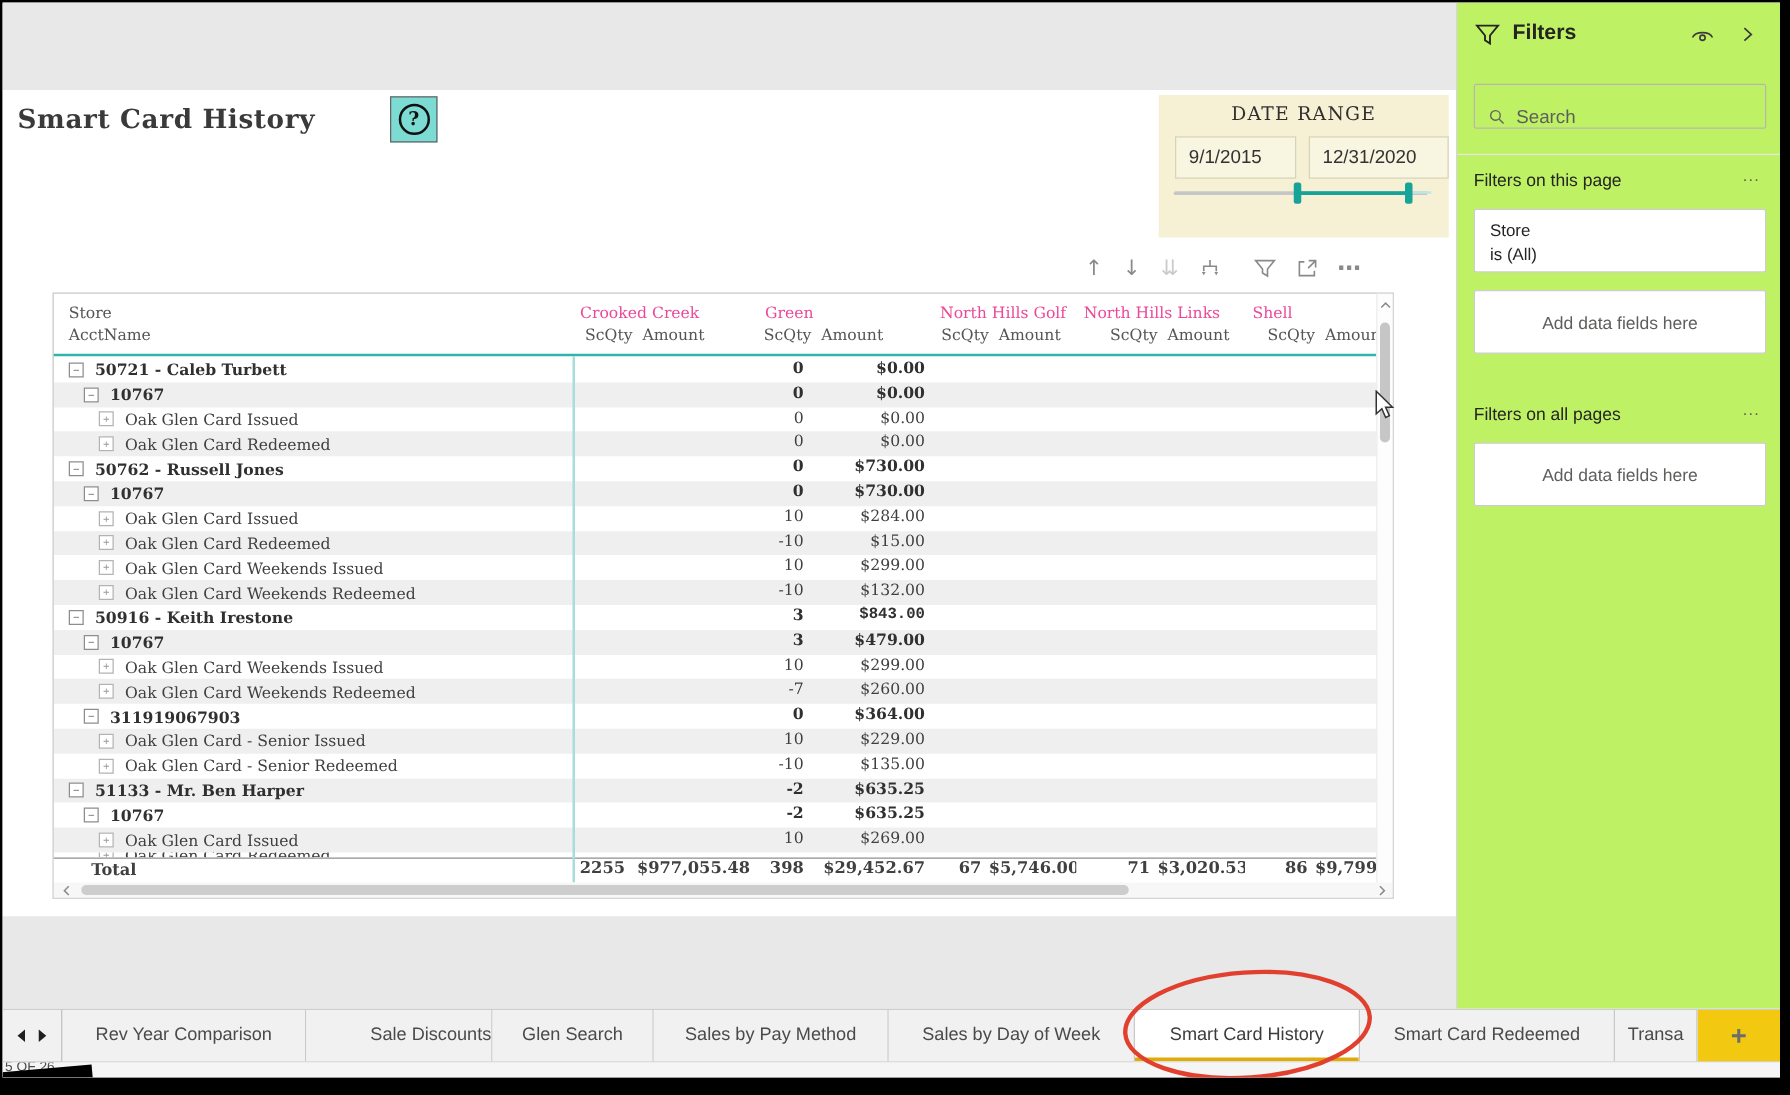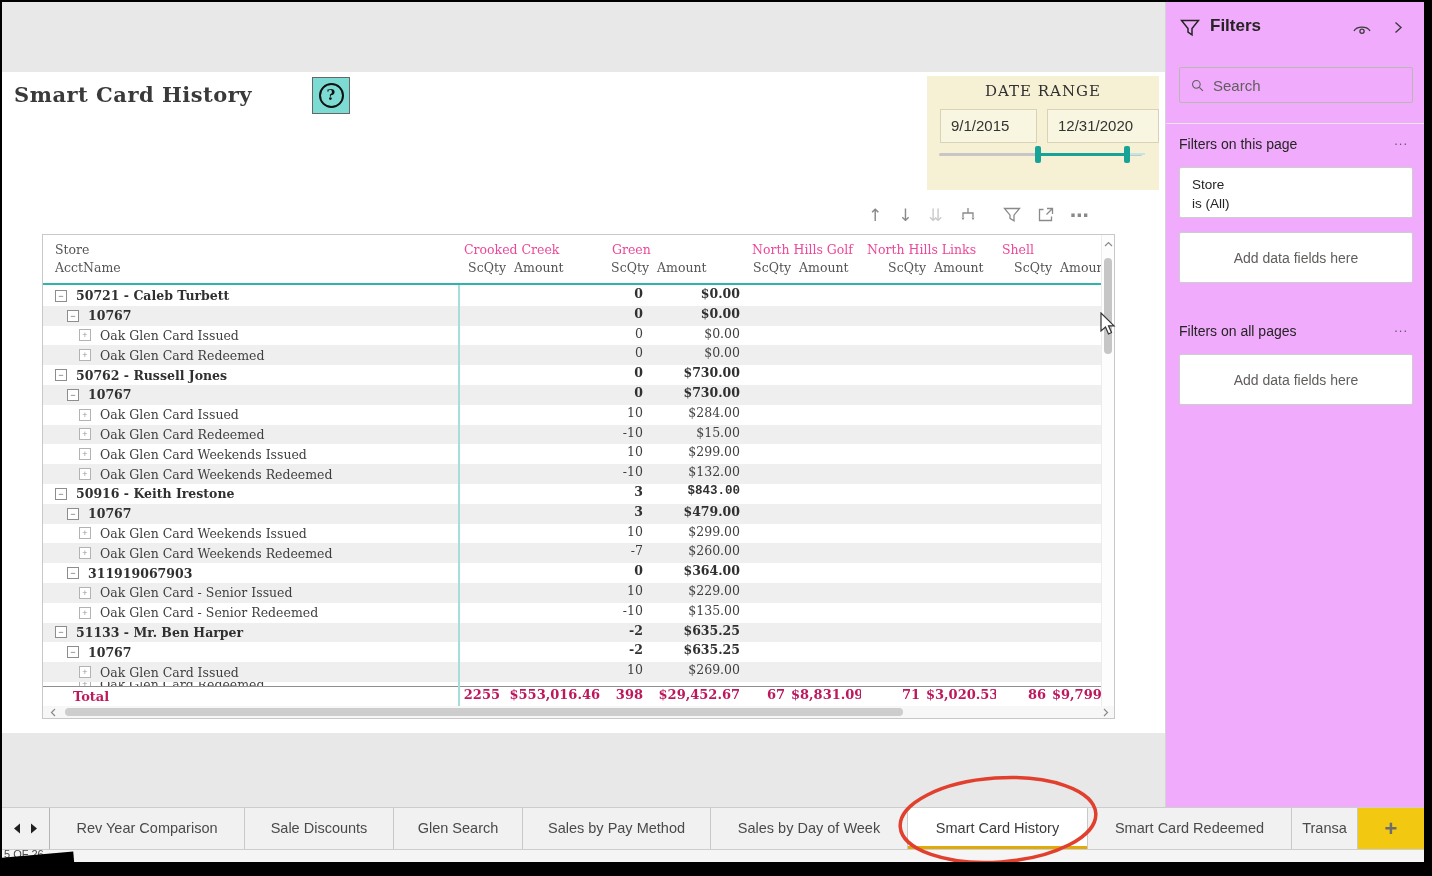--- a/index.html
+++ b/index.html
@@ -50,39 +50,39 @@
   .m-body { position:absolute; left:0; top:51px; width:1059px; height:400px; overflow:hidden; }
   .m-row { display:flex; height:19.8px; line-height:19.8px; font:12.5px "DejaVu Serif", serif; color:#3f3f3f; }
   .m-row.alt { background:#efefef; }
   .m-row.b { font-weight:bold; color:#303030; }
   .m-row.partial { height:5px; overflow:hidden; }
   .m-name { width:415px; flex:none; display:flex; align-items:center; overflow:hidden; white-space:nowrap; }
   .lv1 { padding-left:12px; } .lv2 { padding-left:24px; } .lv3 { padding-left:36px; }
   .m-exp { width:12px; height:12px; flex:none; border:1px solid #8d8d8d; background:#fff; color:#666; font:400 9px/10px "Liberation Sans", sans-serif; text-align:center; margin-right:9px; cursor:pointer; }
   .m-exp.plus { border-color:#b3b3b3; color:#9a9a9a; }
   .m-val { flex:none; text-align:right; padding-right:6px; overflow:hidden; white-space:nowrap; }
-  .m-total { position:absolute; left:0; top:451px; width:1059px; height:20px; line-height:19px; display:flex; background:#fff; border-top:1px solid #8f8f8f; font:bold 13px "DejaVu Serif", serif; color:#be185d; }
+  .m-total { position:absolute; left:0; top:451px; width:1059px; height:20px; line-height:19px; display:flex; background:#fff; border-top:1px solid #8f8f8f; font:bold 13px "DejaVu Serif", serif; color:#404040; }
   .m-total .m-name { padding-left:30px; }
   .m-vline { position:absolute; left:415px; top:50px; width:2px; height:421px; background:#a7ded9; }
   .m-vscroll { position:absolute; right:0; top:0; width:13px; height:471px; background:#fdfdfd; border-left:1px solid #ececec; }
   .m-vthumb { position:absolute; left:2px; top:23px; width:8px; height:96px; background:#c6c6c6; border-radius:4px; }
   .m-hscroll { position:absolute; left:0; top:471px; width:1071px; height:12px; background:#f7f7f7; }
   .m-hthumb { position:absolute; left:22px; top:2px; width:838px; height:8px; background:#cdcdcd; border-radius:4px; }
   .sc-btn { position:absolute; display:flex; align-items:center; justify-content:center; width:12px; height:12px; cursor:pointer; }
 
   .cursor { position:absolute; left:1098px; top:240px; z-index:50; }
 
   
-  .fpane { position:absolute; left:1163px; top:0; width:259px; height:805px; background:#f0abfc; border-left:1px solid #d4d4d4; font-family:"Liberation Sans", sans-serif; }
+  .fpane { position:absolute; left:1163px; top:0; width:259px; height:805px; background:#bef264; border-left:1px solid #d4d4d4; font-family:"Liberation Sans", sans-serif; }
   .fp-head { position:absolute; left:0; top:14px; width:100%; height:26px; }
   .fp-funnel { position:absolute; left:14px; top:3px; }
   .fp-title { position:absolute; left:44px; top:0; font-size:17px; font-weight:bold; color:#252423; }
   .fp-eye { position:absolute; left:186px; top:6px; cursor:pointer; }
   .fp-collapse { position:absolute; left:226px; top:3px; cursor:pointer; }
-  .fp-search { position:absolute; left:13px; top:65px; width:234px; height:36px; border:1px solid #b9b6b3; border-radius:2px; display:flex; align-items:center; }
+  .fp-search { position:absolute; left:13px; top:65px; width:234px; height:36px; border:1px solid #b9b6b3; border-radius:2px; display:flex; align-items:flex-end; }
   .fp-search input { border:none; outline:none; flex:1; font-size:15px; color:#323130; background:transparent; }
   .fp-search input::placeholder { color:#605e5c; }
   .fp-search svg { margin:0 9px 0 11px; }
   .fp-div { position:absolute; left:0; top:121px; width:100%; height:1px; background:#e6e6e6; }
   .fp-sec { position:absolute; left:13px; font-size:14px; color:#252423; }
   .fp-more { position:absolute; right:16px; color:#605e5c; font-size:13px; letter-spacing:1px; cursor:pointer; }
   .fp-card { position:absolute; left:13px; width:234px; border:1px solid #cdcdcd; border-radius:2px; background:#fff; }
   .fp-card.store { top:165px; height:51px; padding:7px 0 0 12px; font-size:13.5px; color:#252423; line-height:19px; }
   .fp-card.add { height:51px; display:flex; align-items:center; justify-content:center; color:#605e5c; font-size:14px; cursor:pointer; }
   .fp-card.add1 { top:230px; } .fp-card.add2 { top:352px; }
@@ -531,25 +531,25 @@
               <div class="m-val" style="width: 70px;"></div>
               <div class="m-val" style="width: 56px;"></div>
               <div class="m-val" style="width: 50px;"></div>
             </div>
           </div>
         <div class="m-total">
             <div class="m-name">
               <span class="m-lbl">Total</span>
             </div>
             <div class="m-val" style="width: 48px;">2255</div>
-            <div class="m-val" style="width: 100px;">$553,016.46</div>
+            <div class="m-val" style="width: 100px;">$977,055.48</div>
             <div class="m-val" style="width: 43px;">398</div>
             <div class="m-val" style="width: 97px;">$29,452.67</div>
             <div class="m-val" style="width: 45px;">67</div>
-            <div class="m-val" style="width: 70px;">$8,831.09</div>
+            <div class="m-val" style="width: 70px;">$5,746.00</div>
             <div class="m-val" style="width: 65px;">71</div>
             <div class="m-val" style="width: 70px;">$3,020.53</div>
             <div class="m-val" style="width: 56px;">86</div>
             <div class="m-val" style="width: 50px;">$9,799</div>
           </div>
         <div class="m-vline"></div>
         <div class="m-vscroll">
           <span class="sc-btn" style="left:0;top:3px;">
             <svg width="9" height="6" viewBox="0 0 9 6" fill="none" stroke="#8a8a8a" stroke-width="1.2">
                 <path d="M1 5l3.5-3.5L8 5"></path>
@@ -631,21 +631,21 @@
             </svg>
           </span>
         <span>
             <svg width="8" height="11" viewBox="0 0 8 11">
               <path d="M1 0.5l6 5-6 5z" fill="#1f1f1f"></path>
             </svg>
           </span>
       </div>
       <div style="display:flex;">
           <div class="tab" style="width: 195px;"><span class="tab-lbl">Rev Year Comparison</span></div>
-          <div class="tab" style="width: 149px;"><span class="tab-lbl">Sale Discounts</span></div>
+          <div class="tab" style="width: 149px; text-align: right;"><span class="tab-lbl">Sale Discounts</span></div>
           <div class="tab" style="width: 129px;"><span class="tab-lbl">Glen Search</span></div>
           <div class="tab" style="width: 188px;"><span class="tab-lbl">Sales by Pay Method</span></div>
           <div class="tab" style="width: 197px;"><span class="tab-lbl">Sales by Day of Week</span></div>
           <div class="tab active" style="width: 180px;"><span class="tab-lbl">Smart Card History</span><div class="tab-underline"></div></div>
           <div class="tab" style="width: 204px;"><span class="tab-lbl">Smart Card Redeemed</span></div>
           <div class="tab" style="width: 66px;"><span class="tab-lbl">Transa</span></div>
         </div>
       <div class="plusbtn">
         <span>+</span>
       </div>

